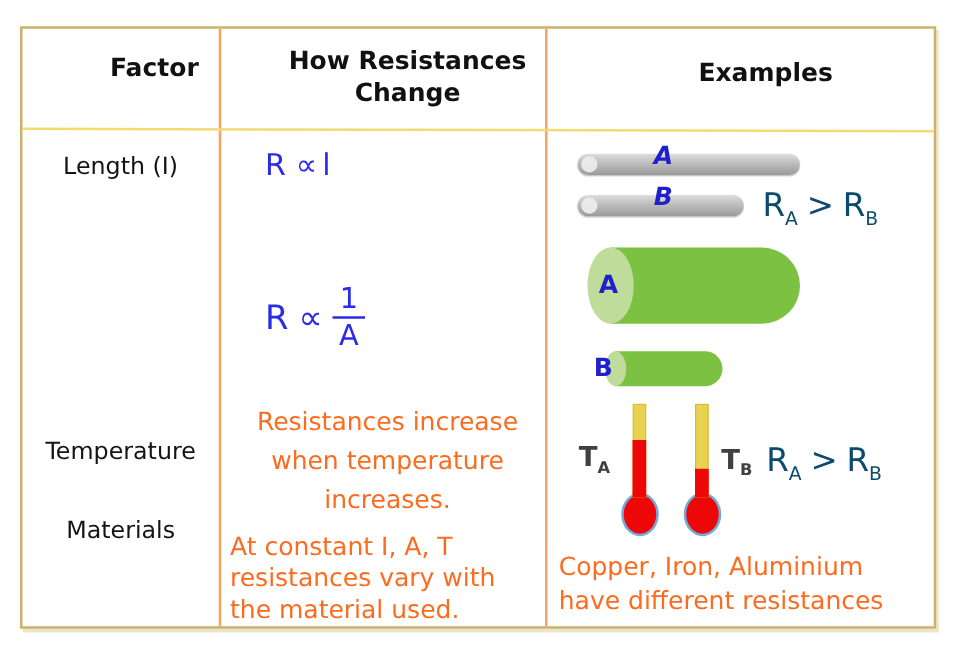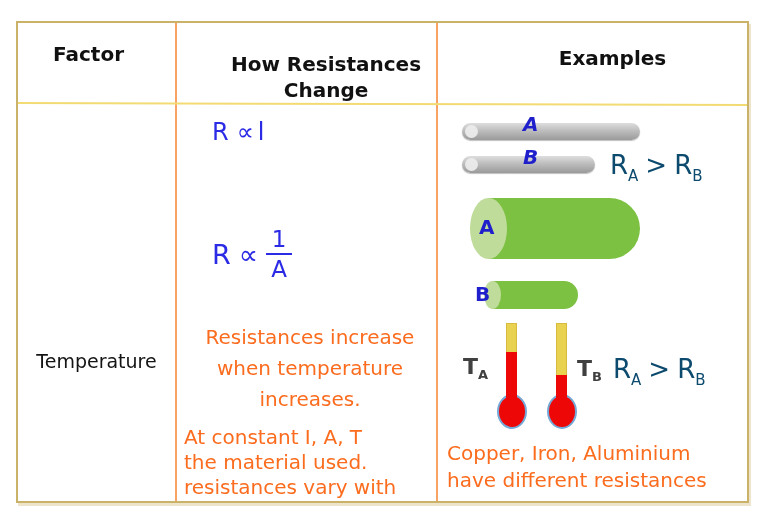--- a/index.html
+++ b/index.html
@@ -13,22 +13,22 @@
     border: 2px solid #CBB269;
     box-shadow: 2px 3px 0 rgba(203,178,105,0.35);
     background: #ffffff;
   }
   .vline { position: absolute; top: 0; bottom: 0; width: 2px; background: #F8A263; }
   .vline.v1 { left: 157px; }
   .vline.v2 { left: 418px; }
   .hline { position: absolute; left: 0; right: 0; top: 80px; height: 2px; background: #F3DB74; transform: rotate(0.15deg); }
 
   .hdr { position: absolute; color: #111; font-weight: bold; font-size: 20px; text-align: center; line-height: 26px; }
-  .hdr.h1 { left: 0; top: 18px; width: 141px; }
-  .hdr.h2 { left: 159px; top: 12px; width: 298px; margin-top: 16px; }
+  .hdr.h1 { left: 0; top: 18px; width: 141px; text-align: right; }
+  .hdr.h2 { left: 159px; top: 12px; width: 298px; }
   .hdr.h2 .wrapbox { display: inline-block; width: 205px; }
   .hdr.h3 { left: 420px; top: 22px; width: 349px; }
 
   .factor { position: absolute; left: 0; width: 157px; color: #141414; font-size: 19px; text-align: center; }
   .factor.length { top: 99px; }
   .factor.area { top: 186px; line-height: 28px; }
   .factor.temp { top: 327px; }
   .factor.materials { top: 390px; }
   .formula1 { position: absolute; left: 194px; top: 95px; font-size: 24px; color: #2B2BE6; }
   .formula1 .prop { margin: 0 4px 0 8px; }
@@ -102,20 +102,21 @@
     <div class="hdr h1">
       <span>Factor</span>
     </div>
     <div class="hdr h2">
       <span class="wrapbox">How Resistances Change</span>
     </div>
     <div class="hdr h3">
       <span>Examples</span>
     </div>
 
+    <div class="factor length">Length (I)</div>
     <div class="formula1">
       <span>R</span><span class="prop">∝</span><span>l</span>
     </div>
     <div class="rod a">
         <span class="cap"></span>
       </div>
     <div class="shape-label ra">A</div>
     <div class="rod b">
         <span class="cap"></span>
       </div>
@@ -165,24 +166,25 @@
           <span class="mercury"></span>
         </span>
     </div>
     <div class="tlabel tb">
       <span>T</span><sub>B</sub>
     </div>
     <div class="cmp c3">
       <span>R</span><sub>A</sub><span class="op">&gt;</span><span>R</span><sub>B</sub>
     </div>
 
+    <div class="factor materials">Materials</div>
     <div class="note n2">
       <div>At constant I, A, T</div>
+      <div>resistances vary with</div>
       <div>the material used.</div>
-      <div>resistances vary with</div>
     </div>
     <div class="note n3">
       <div>Copper, Iron, Aluminium</div>
       <div>have different resistances</div>
     </div>
 
   </div>
 </div>
 
 </body></html>

